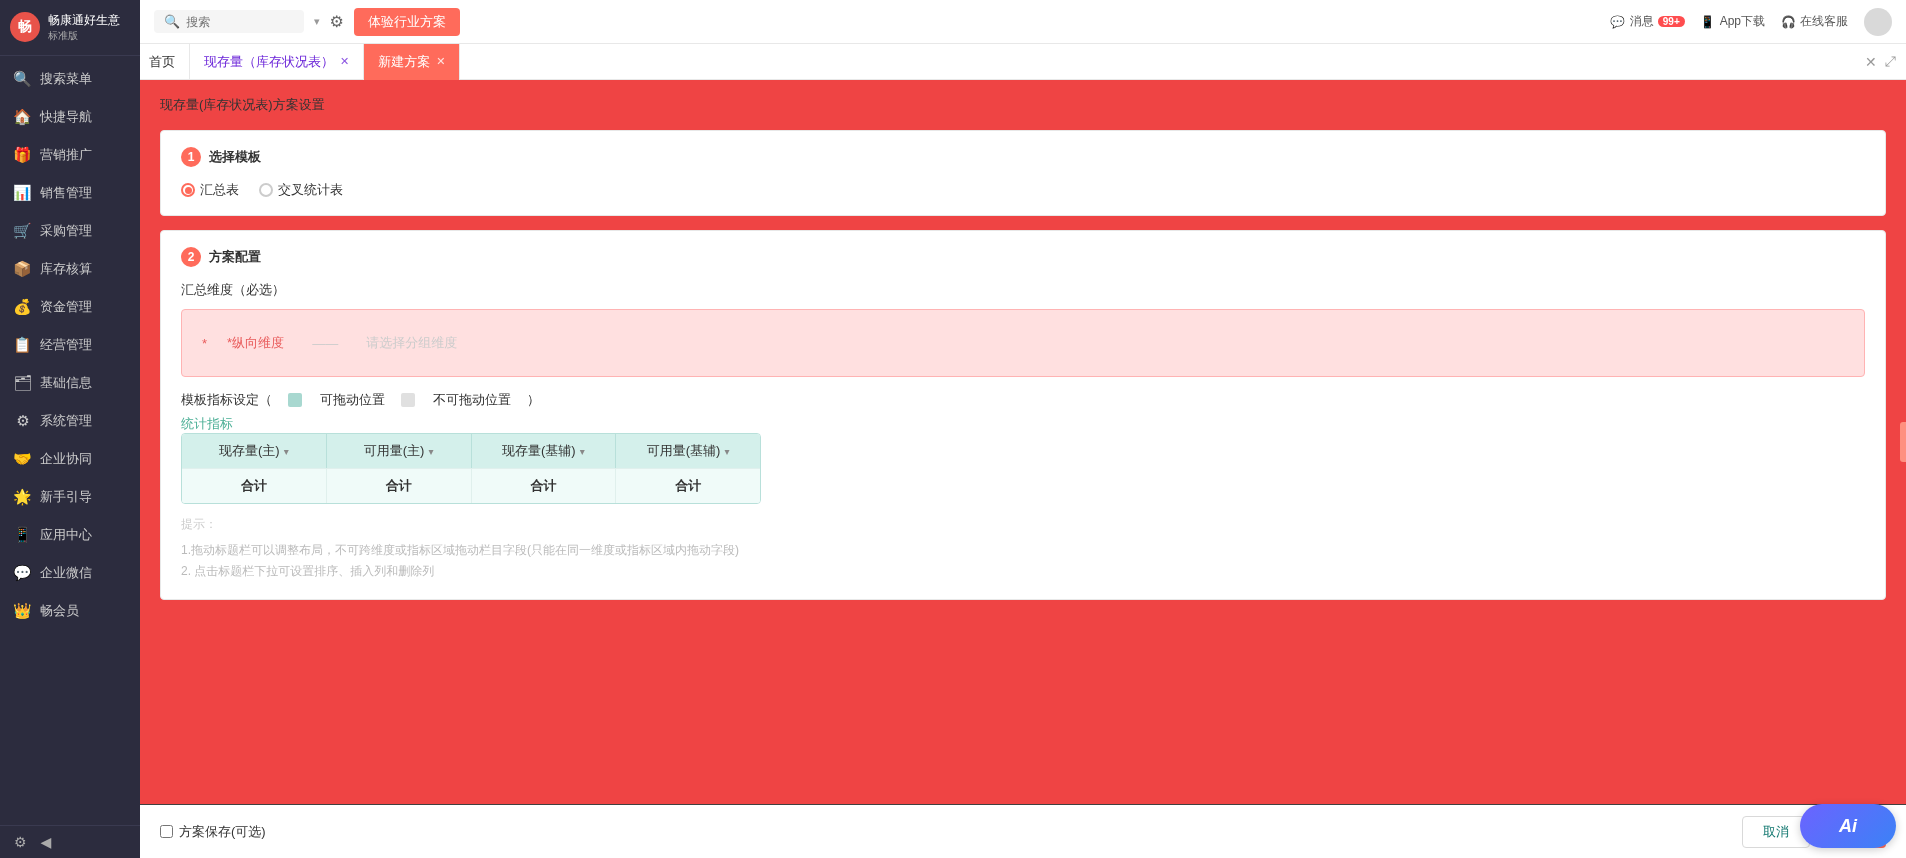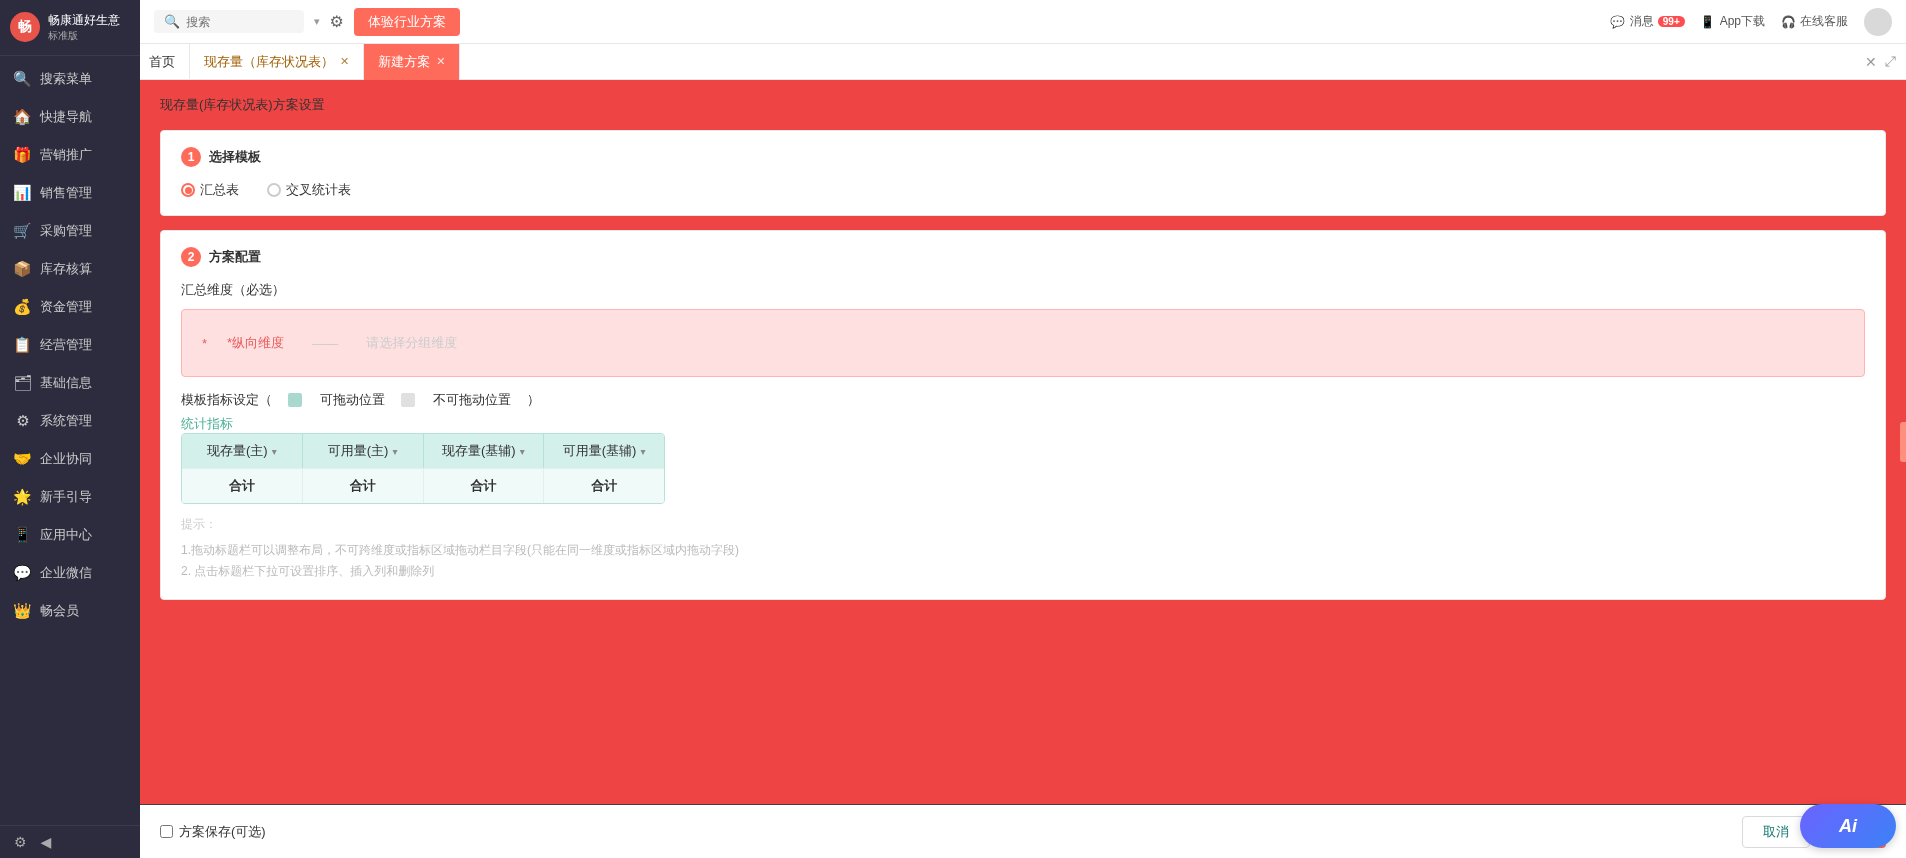--- a/index.html
+++ b/index.html
@@ -142,21 +142,21 @@
       padding: 0 0;
       border-bottom: 1px solid #e8e8e8;
       flex-shrink: 0;
     }
     .tab {
       height: 36px;
       display: flex;
       align-items: center;
       padding: 0 14px;
       font-size: 13px;
-      color: #a16207;
+      color: #6d28d9;
       cursor: pointer;
       border-right: 1px solid #e8e8e8;
       gap: 6px;
       white-space: nowrap;
     }
     .tab.active {
       background: #ff6b5b;
       color: #fff;
     }
     .tab .tab-close {
@@ -216,21 +216,21 @@
       color: white;
       border-radius: 50%;
       display: flex; align-items: center; justify-content: center;
       font-size: 12px; font-weight: bold; flex-shrink: 0;
     }
 
     
     .radio-group {
       display: flex;
       align-items: center;
-      gap: 28px;
+      gap: 20px;
     }
     .radio-item {
       display: flex;
       align-items: center;
       gap: 5px;
       cursor: pointer;
       font-size: 13px;
       color: #333;
     }
     .radio-circle {
@@ -306,21 +306,21 @@
       border-radius: 2px;
       margin-right: 2px;
       vertical-align: middle;
     }
 
     
     .stat-table {
       border: 1px solid #b8e0da;
       border-radius: 4px;
       overflow: hidden;
-      width: 484px;
+      width: 580px;
       margin-bottom: 0;
     }
     .stat-table-header {
       display: flex;
       background: #d4f0eb;
     }
     .stat-col {
       flex: 1;
       padding: 8px 10px;
       display: flex;

